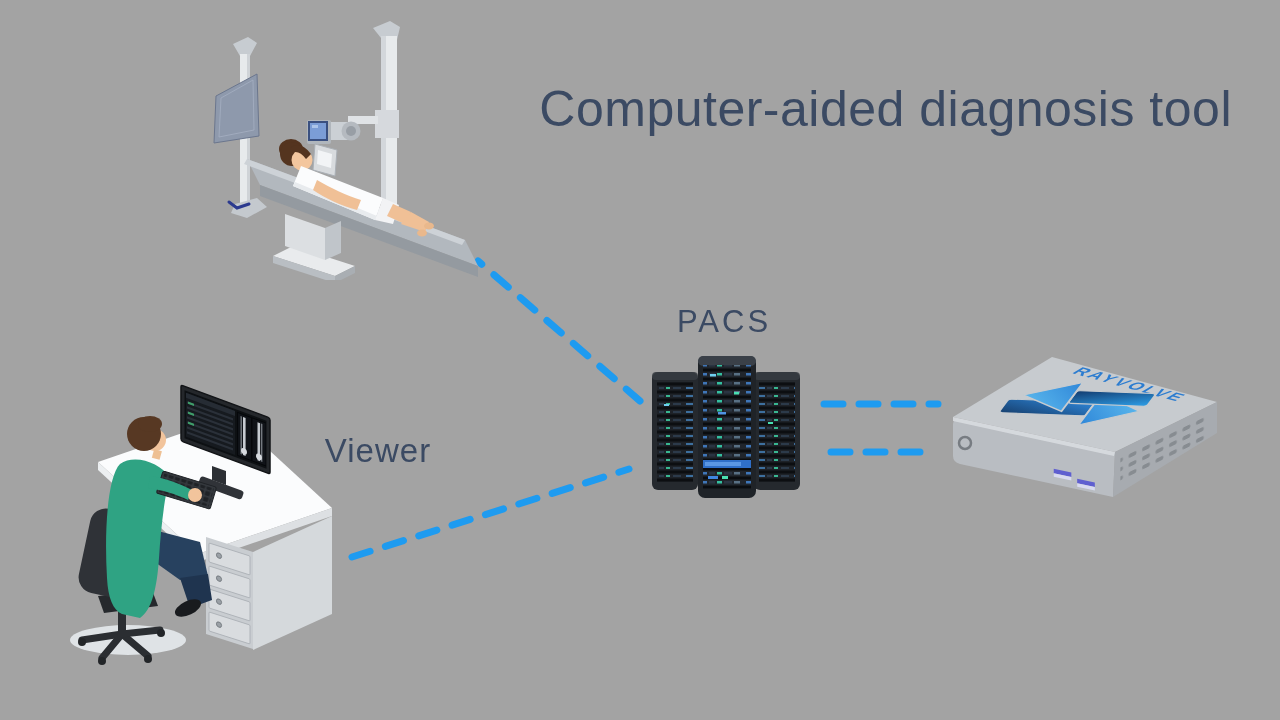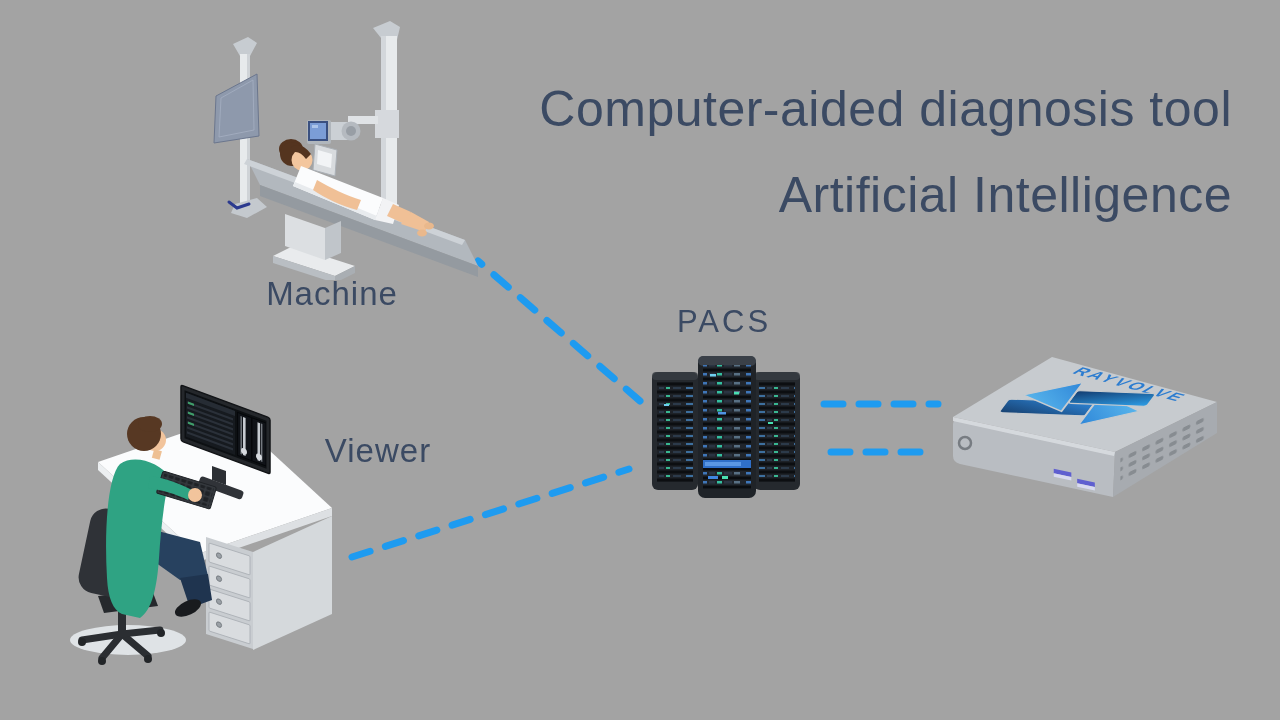--- a/index.html
+++ b/index.html
@@ -28,21 +28,20 @@
   .viewer-art{left:58px;top:378px;}
   .pacs-art{left:648px;top:352px;}
   .rayvolve-art{left:940px;top:340px;}
 </style>
 </head>
 <body>
 
 <div class="stage">
 
   <div class="title-line t1">Computer-aided diagnosis tool</div>
-  <div class="title-line t2">Artificial Intelligence</div>
 
   <svg class="links" width="1280" height="720" viewBox="0 0 1280 720">
     <g fill="none" stroke="#1e9bf0" stroke-width="7" stroke-linecap="round" stroke-dasharray="19 16">
       <path d="M478,261 L640,401" stroke-dashoffset="14"></path>
       <path d="M352,557 L629,469"></path>
       <path d="M824,404 L938,404"></path>
       <path d="M831,452 L923,452"></path>
     </g>
   </svg>
 
@@ -99,21 +98,20 @@
       <rect x="140" y="104" width="26" height="18" rx="4" fill="#cbd0d5"></rect>
       <circle cx="166" cy="113" r="9.5" fill="#b5bac0"></circle>
       <circle cx="166" cy="113" r="5" fill="#989ea5"></circle>
       <rect x="122" y="102" width="24" height="24" rx="2" fill="#b0b6bc"></rect>
       <rect x="124" y="104" width="18" height="18" fill="#7b9dd6" stroke="#3a5080" stroke-width="2"></rect>
       <rect x="127" y="107" width="6" height="3" fill="#b9d0ef" opacity="0.8"></rect>
       <polygon points="130,126 152,132 150,158 128,152" fill="#d8dbde" stroke="#aab0b6" stroke-width="1"></polygon>
       <polygon points="133,132 147,136 146,150 132,146" fill="#f2f4f6"></polygon>
     </g>
   </svg>
-  <div class="node-label machine-label">Machine</div>
 
   <svg class="viewer-art" width="300" height="300" viewBox="0 0 300 300">
     <defs>
       <pattern id="keys" patternUnits="userSpaceOnUse" width="6.6" height="6">
         <rect x="0.4" y="0.4" width="5" height="4.6" rx="1" fill="#1f2226"></rect>
       </pattern>
     </defs>
     <ellipse cx="70" cy="262" rx="58" ry="15" fill="#eef2f6" opacity="0.8"></ellipse>
 
     <g>

